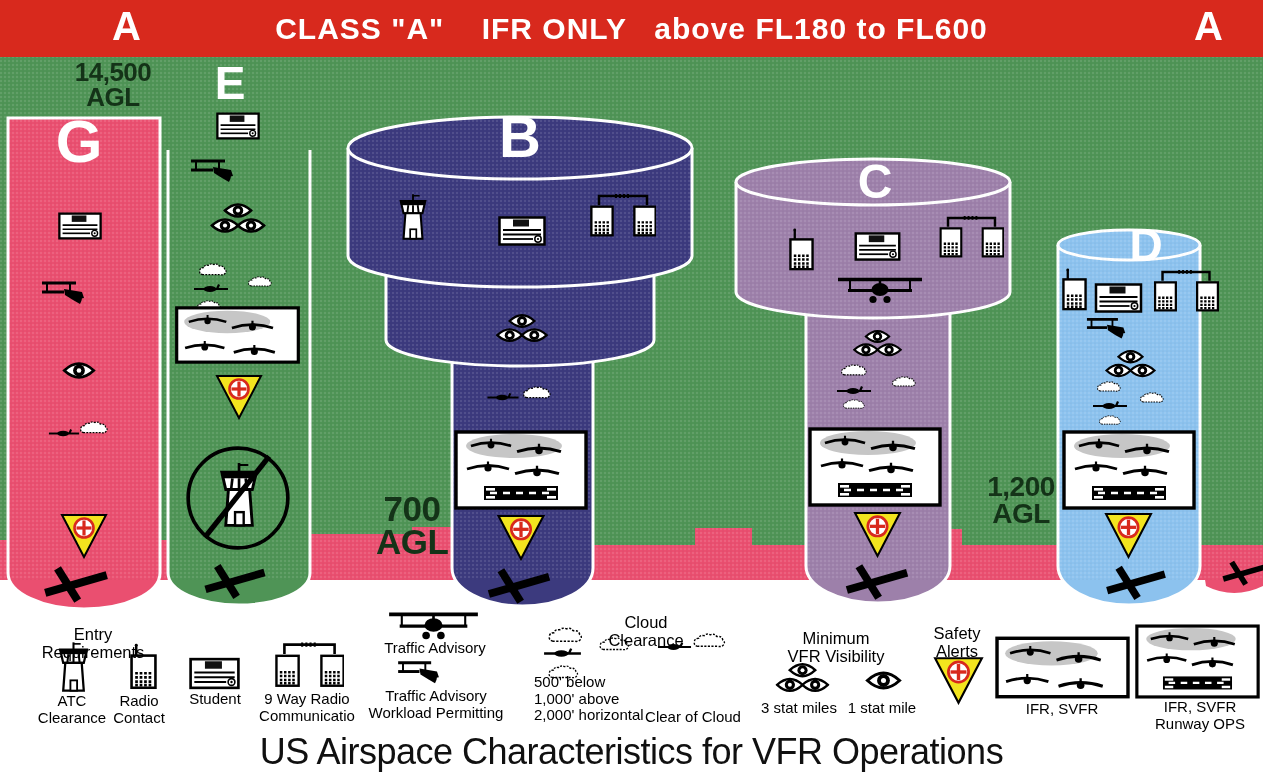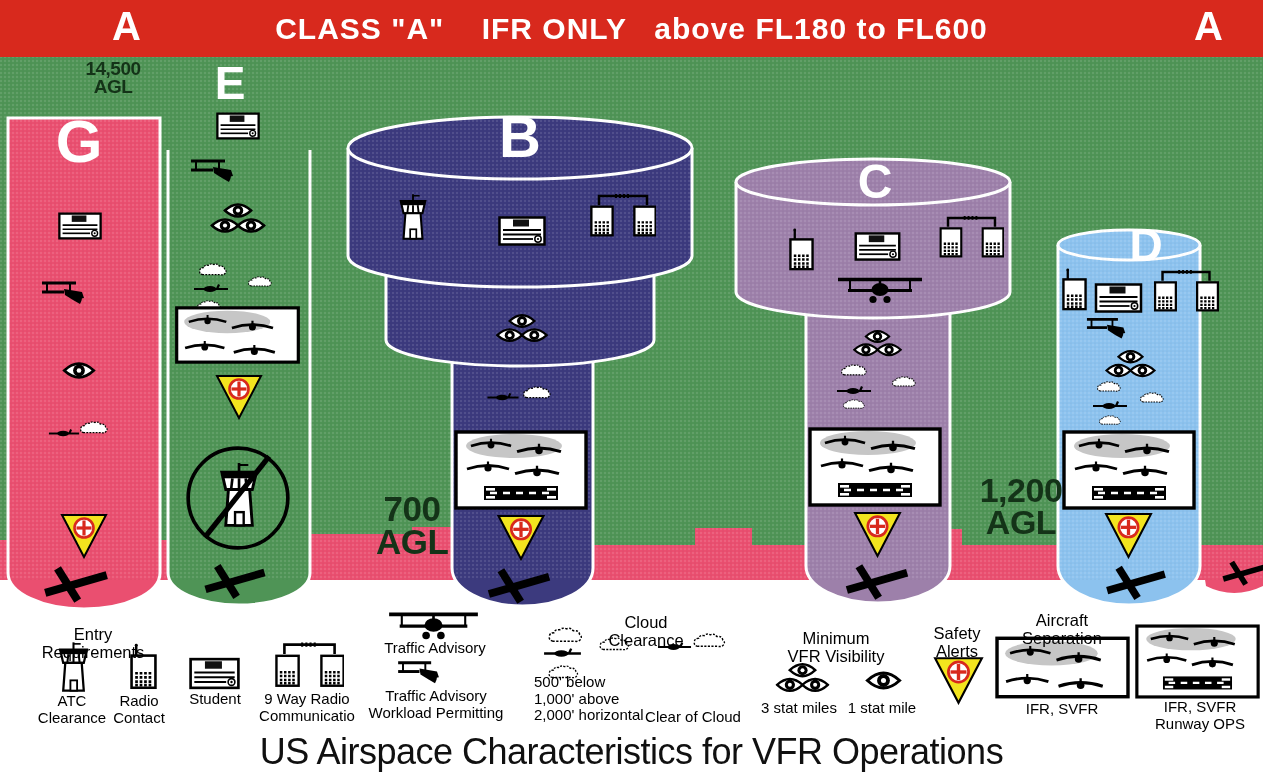--- a/index.html
+++ b/index.html
@@ -11,21 +11,21 @@
   .stage{position:relative;width:1263px;height:779px;background:#fff;overflow:hidden;
          font-family:"Liberation Sans",sans-serif;}
   .banner{position:absolute;left:0;top:0;width:100%;height:57px;background:var(--banner-red);
           display:flex;align-items:center;justify-content:center;z-index:4;}
   .banner-text{color:#fff;font-weight:bold;font-size:30px;letter-spacing:1px;white-space:pre;}
   .banner-a{position:absolute;top:4px;color:#fff;font-weight:bold;font-size:40px;}
   .banner-a.left{left:112px;} .banner-a.right{right:40px;}
   .scene{position:absolute;left:0;top:0;z-index:0;}
   .ic{position:absolute;z-index:2;overflow:visible;}
   .cls{position:absolute;z-index:3;color:#fff;font-weight:bold;text-align:center;line-height:1;}
-  .agl{position:absolute;z-index:3;color:var(--altitude-text);font-weight:bold;font-size:19px;
+  .agl{position:absolute;z-index:3;color:var(--altitude-text);font-weight:bold;font-size:26px;
        line-height:0.95;text-align:center;letter-spacing:-0.5px;}
   .lbl{position:absolute;z-index:3;color:#000;font-size:15px;line-height:1.1;text-align:center;}
   .lbl.left{text-align:left;}
   .hdr{font-size:16.5px;}
   .pre{white-space:pre-line;}
   .title{position:absolute;left:0;right:0;top:731px;z-index:3;text-align:center;
          font-size:36px;font-weight:normal;color:#101010;letter-spacing:-0.5px;}
 </style>
 </head>
 <body>
@@ -186,21 +186,21 @@
   <div class="cls" style="left:47px;top:112px;width:64px;font-size:60px">G</div>
   <div class="cls" style="left:198px;top:60px;width:64px;font-size:46px">E</div>
   <div class="cls" style="left:488px;top:108px;width:64px;font-size:58px">B</div>
   <div class="cls" style="left:845px;top:158px;width:60px;font-size:48px">C</div>
   <div class="cls" style="left:1114px;top:222px;width:64px;font-size:46px">D</div>
 
   <div class="agl pre" style="left:58px;top:60px;width:110px">14,500
 AGL</div>
   <div class="agl pre" style="left:376px;top:492px;width:72px;font-size:35px">700
 AGL</div>
-  <div class="agl pre" style="left:975px;top:474px;width:92px;font-size:34px">1,200
+  <div class="agl pre" style="left:975px;top:474px;width:92px;font-size:28px">1,200
 AGL</div>
 
   <svg class="ic" style="left:58px;top:212px;width:44px;height:28px">
       <use href="#cert"></use>
     </svg>
   <svg class="ic" style="left:40px;top:276px;width:48px;height:34px">
       <use href="#biplane-side"></use>
     </svg>
   <svg class="ic" style="left:62px;top:360px;width:34px;height:21px">
       <use href="#eye"></use>
@@ -422,21 +422,20 @@
       <use href="#eye"></use>
     </svg>
   <div class="lbl" style="left:842px;top:700px;width:80px">1 stat mile</div>
 
   <div class="lbl pre hdr" style="left:925px;top:624px;width:64px">Safety
 Alerts</div>
   <svg class="ic" style="left:933px;top:656px;width:51px;height:49px">
       <use href="#safety"></use>
     </svg>
 
-  <div class="lbl hdr" style="left:996px;top:611px;width:132px">Aircraft Separation</div>
   <svg class="ic" style="left:995px;top:635px;width:135px;height:65px">
       <use href="#sepbox"></use>
     </svg>
   <div class="lbl" style="left:1014px;top:701px;width:96px">IFR, SVFR</div>
   <svg class="ic" style="left:1135px;top:621px;width:125px;height:81px">
       <use href="#sepboxrwy"></use>
     </svg>
   <div class="lbl pre" style="left:1144px;top:699px;width:112px">IFR, SVFR
 Runway OPS</div>
 

